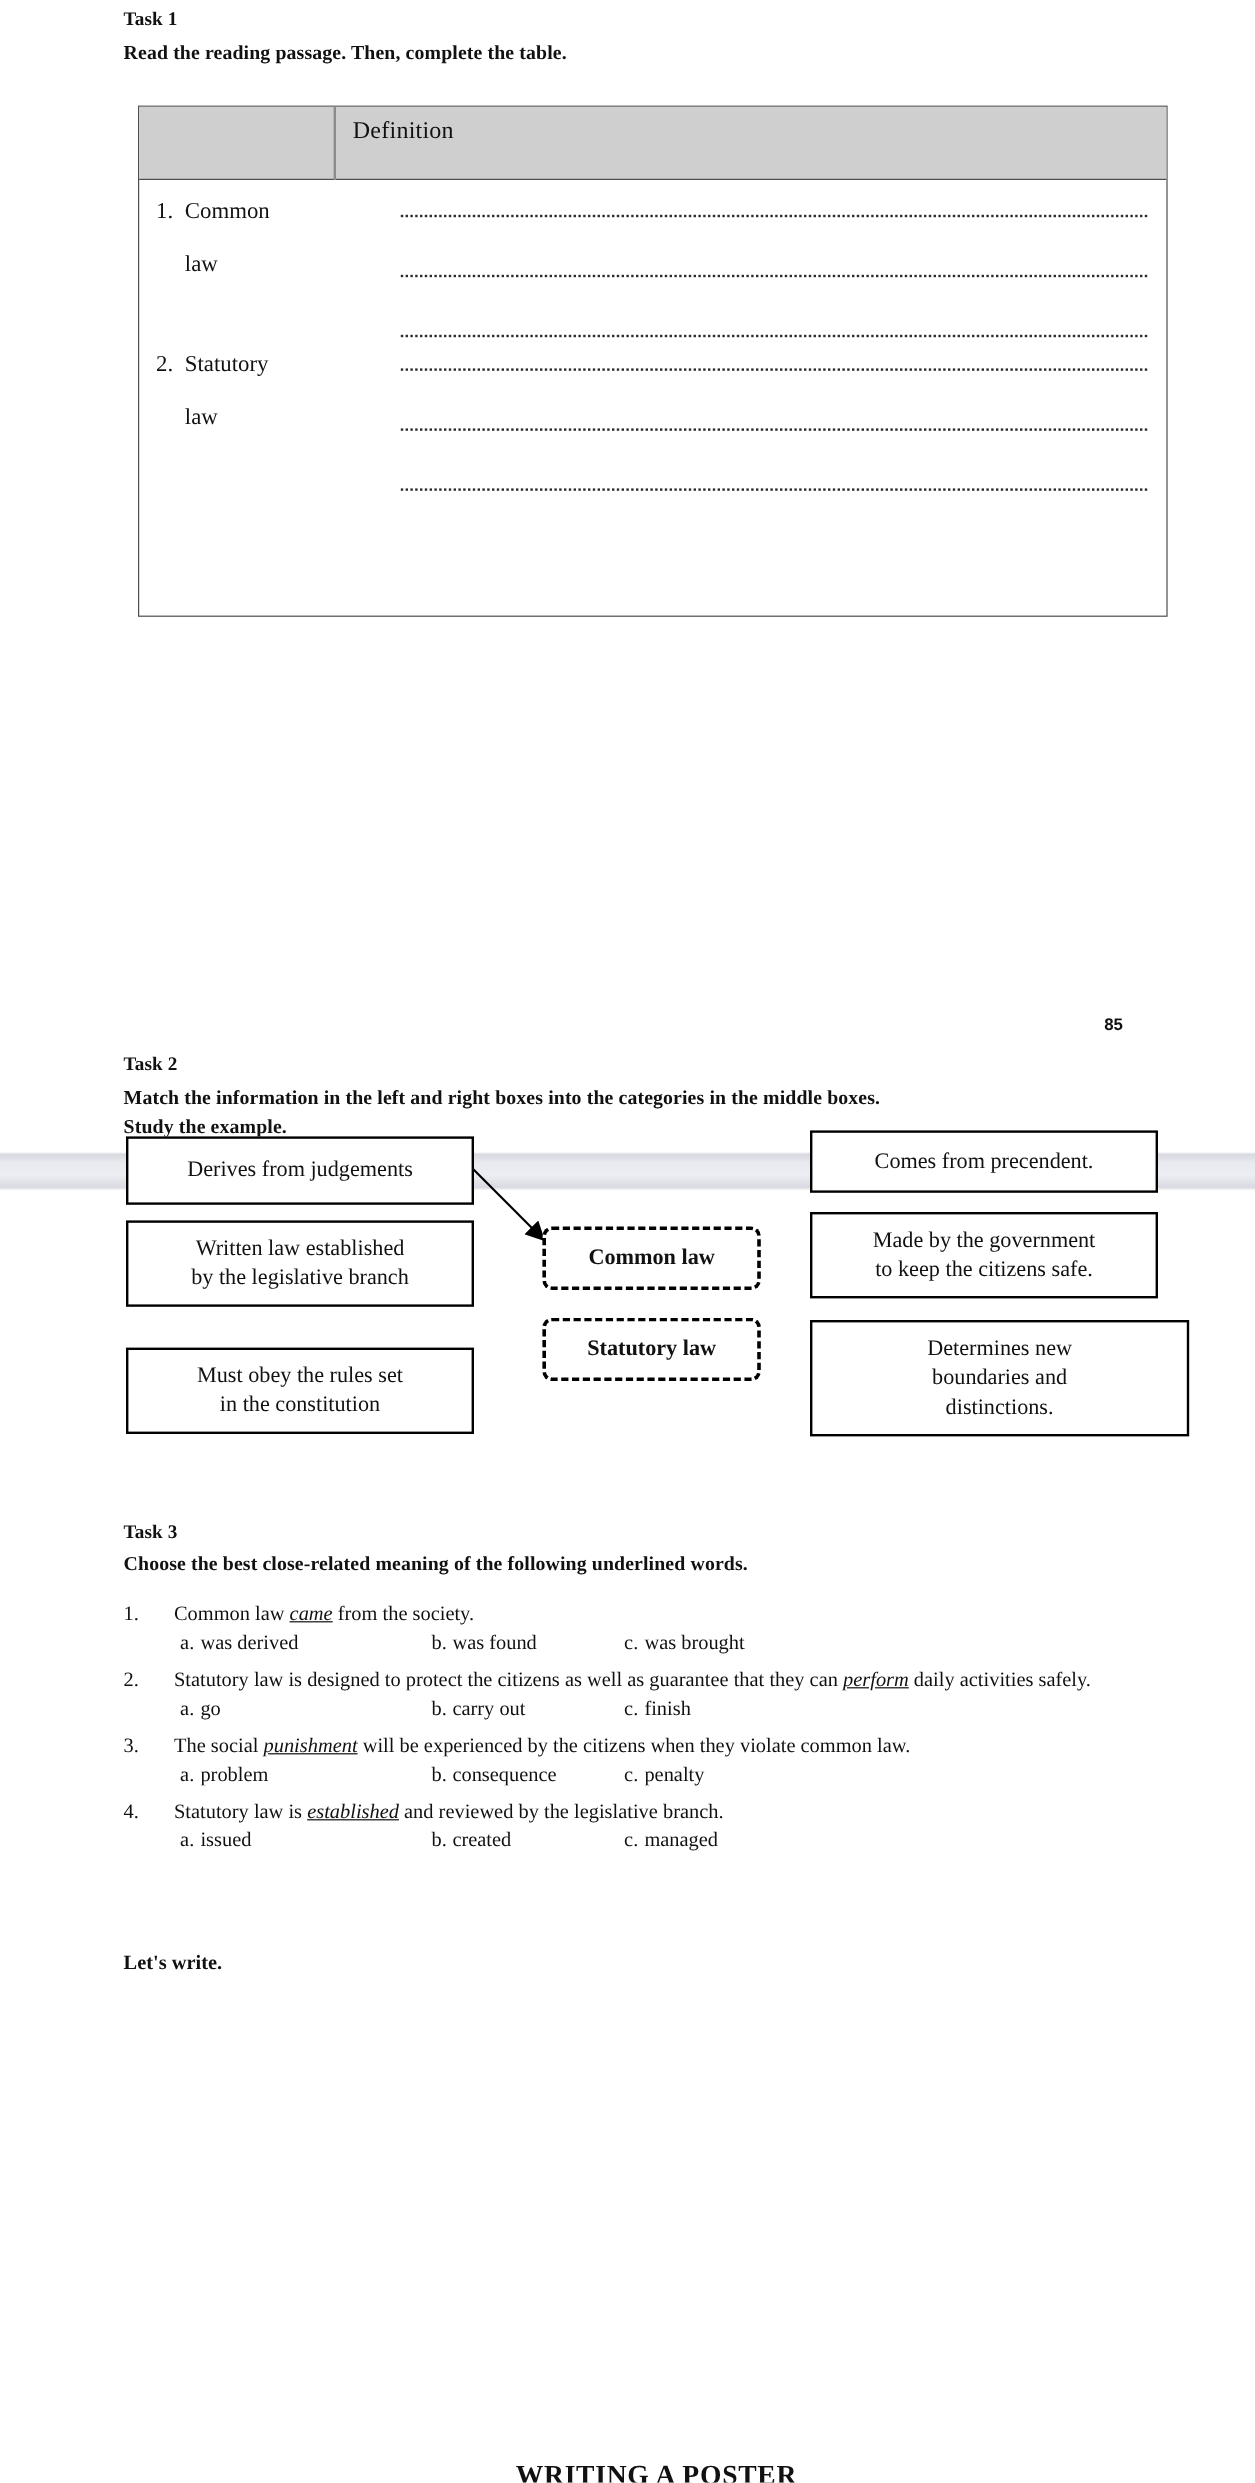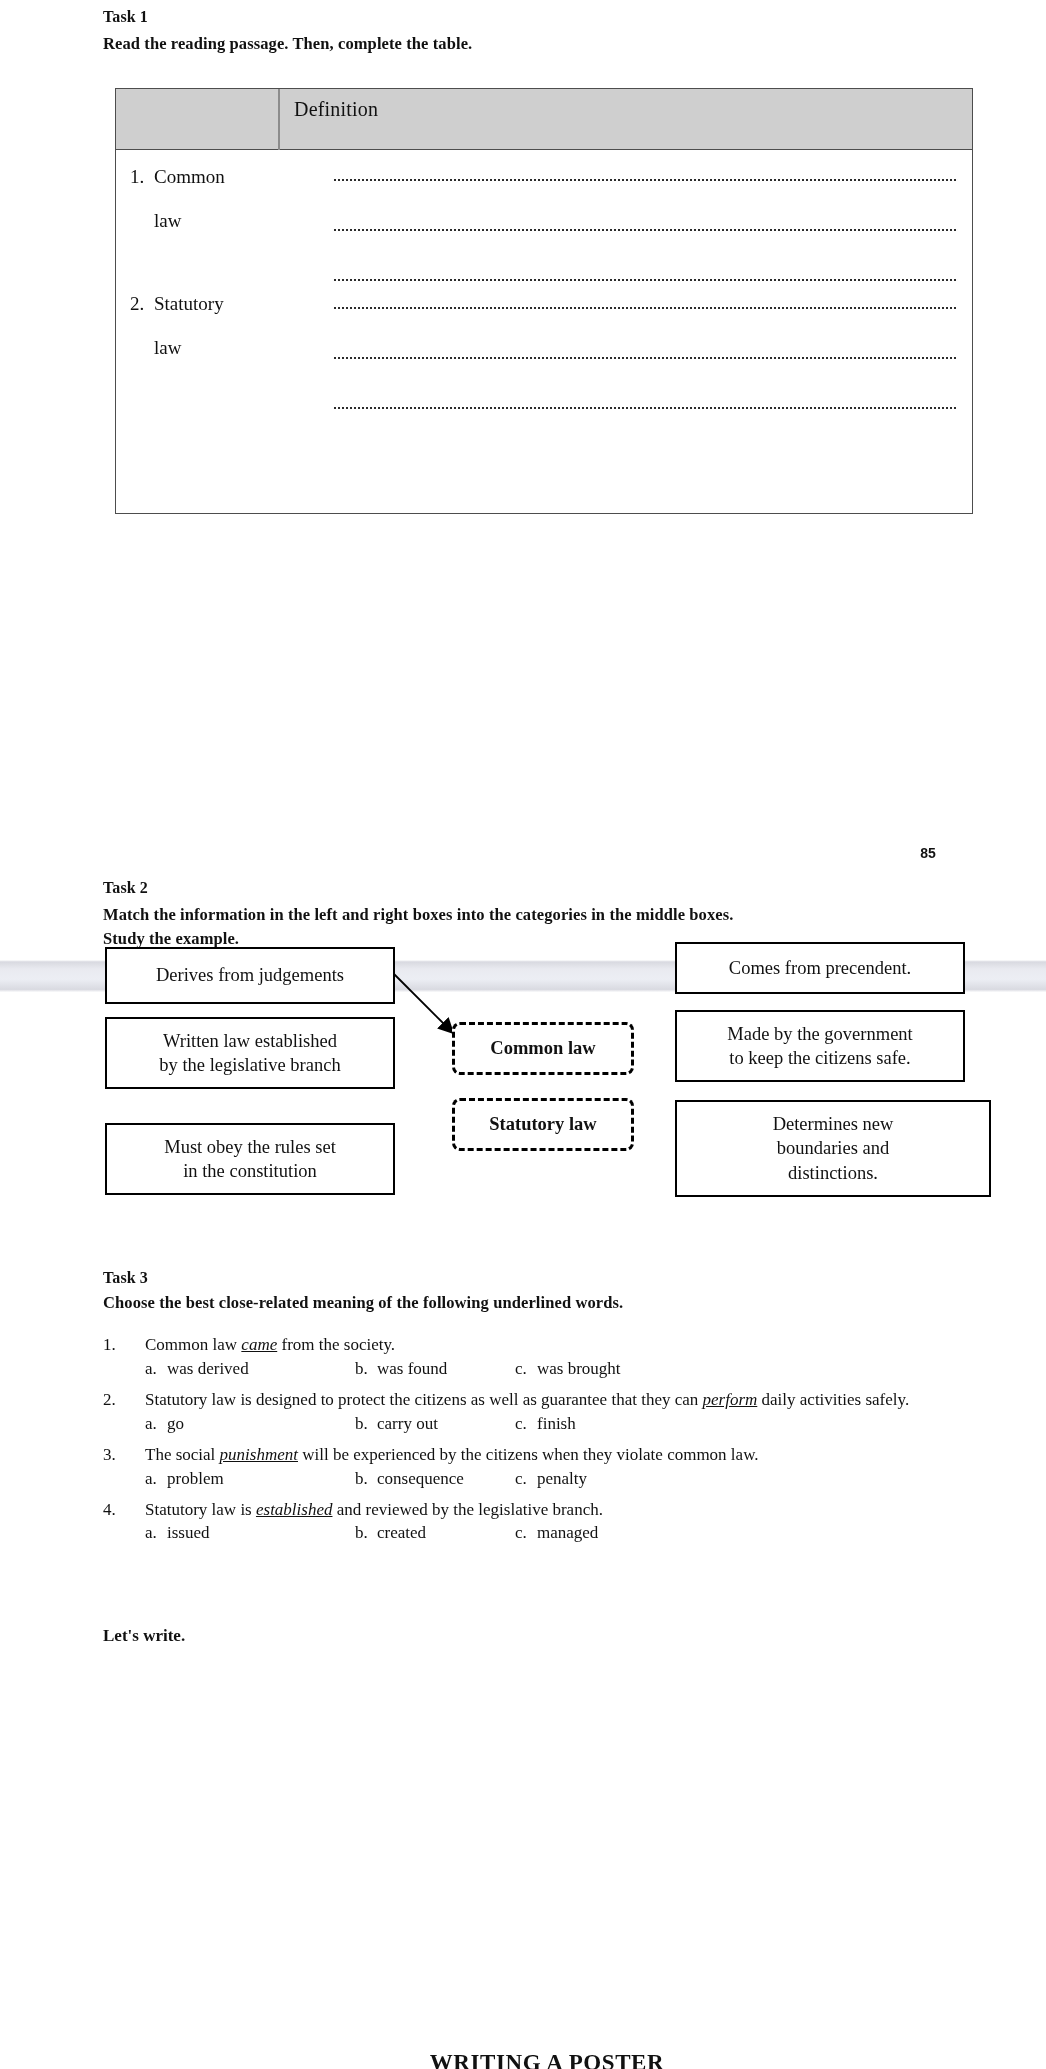--- a/index.html
+++ b/index.html
@@ -179,20 +179,21 @@
   .opts {
     margin-left: 42px;
     position: relative;
     height: 28px;
     font-size: 17px;
   }
   .opt {
     position: absolute;
     top: 0;
     white-space: nowrap;
+    text-align: center;
   }
   .opt .ltr {
     display: inline-block;
     width: 22px;
   }
   .opt-a { left: 0; }
   .opt-b { left: 210px; }
   .opt-c { left: 370px; }
 
   .lets-write {

